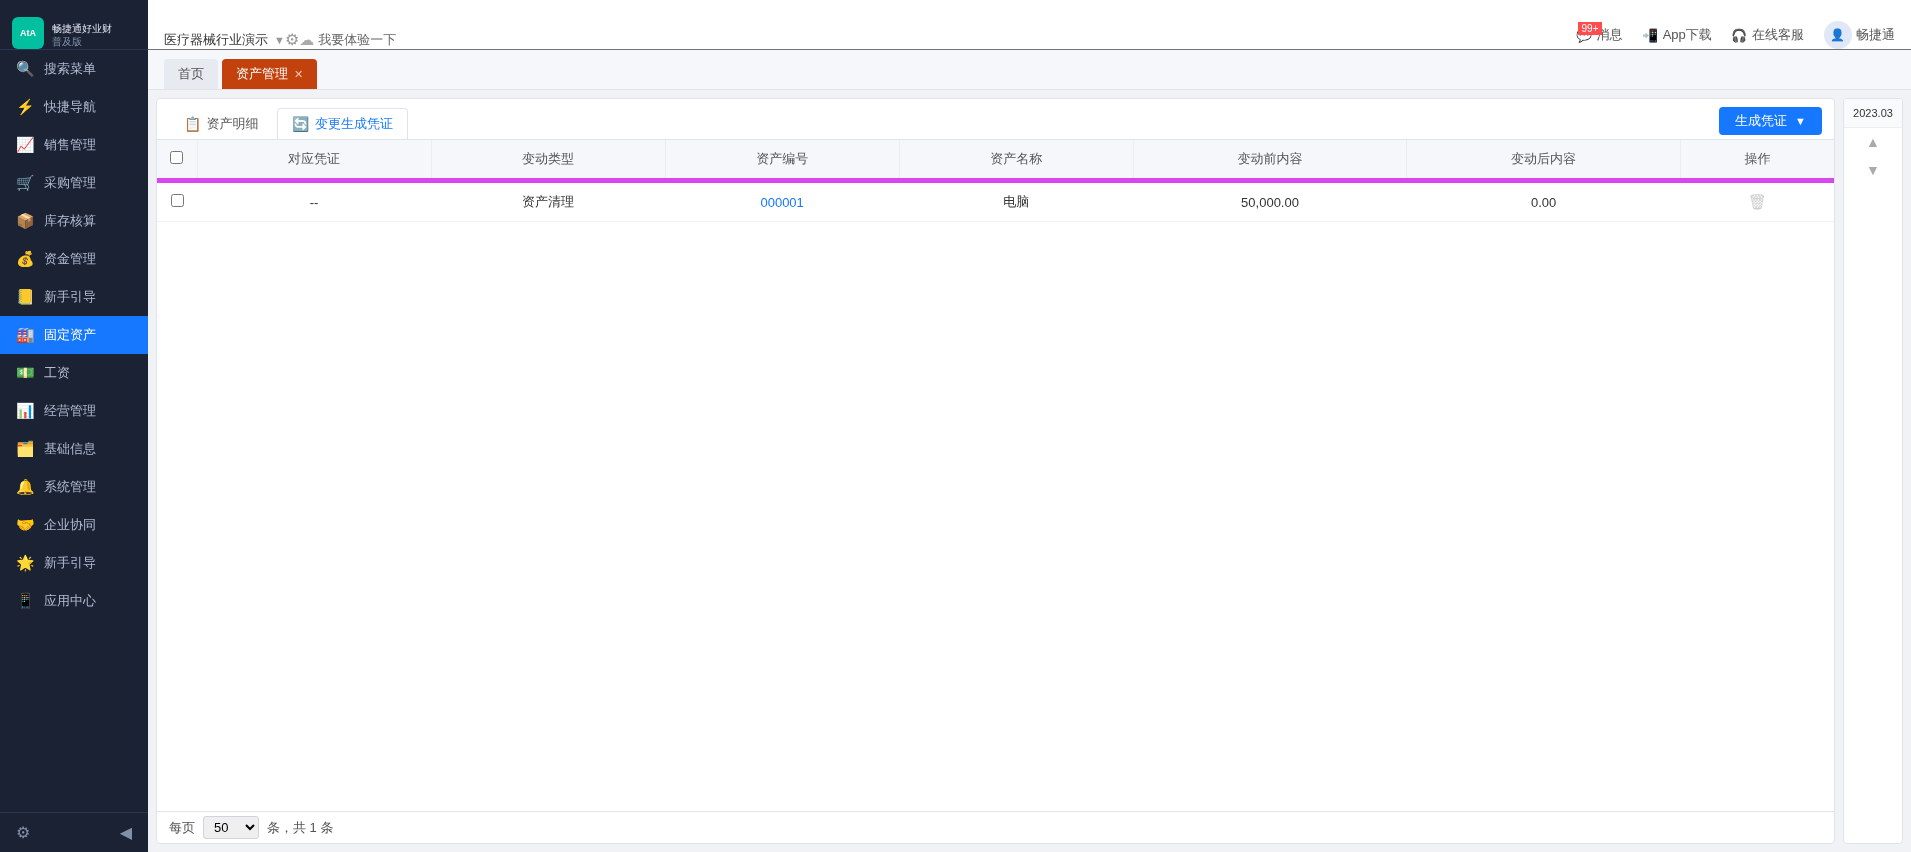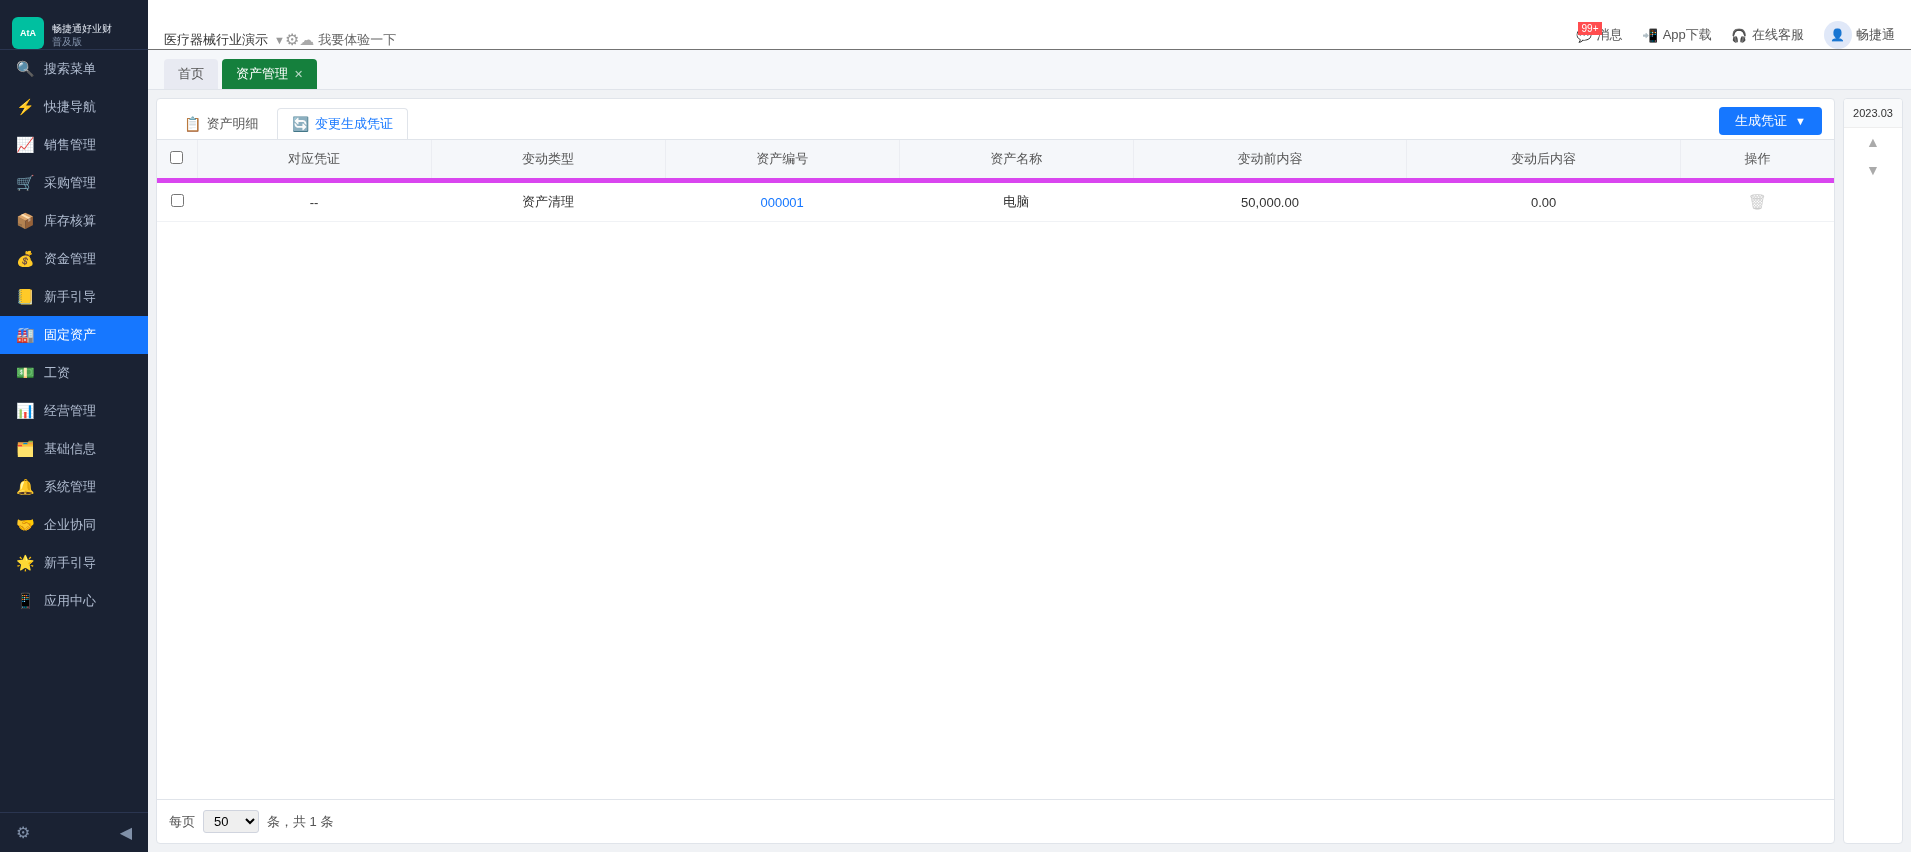--- a/index.html
+++ b/index.html
@@ -158,21 +158,21 @@
     }
     .tab {
       padding: 6px 14px;
       border-radius: 4px 4px 0 0;
       cursor: pointer;
       font-size: 13px;
       color: #555;
       background: #e8eaf2;
     }
     .tab.active {
-      background: #15803d;
+      background: #c2410c;
       color: white;
     }
     .tab-close { margin-left: 6px; font-size: 11px; opacity: 0.7; }
 
     
     .content-area {
       flex: 1;
       display: flex;
       overflow: hidden;
     }
@@ -261,21 +261,21 @@
     tbody td {
       padding: 10px 12px;
       text-align: center;
       color: #333;
     }
     .checkbox-cell { width: 40px; }
     .delete-icon { color: #ccc; cursor: pointer; font-size: 15px; }
 
     
     .pagination {
-      padding: 10px 12px;
+      padding: 4px 12px;
       border-top: 1px solid #e0e4ea;
       display: flex;
       align-items: center;
       gap: 8px;
       font-size: 13px;
       color: #555;
     }
     .page-size-select {
       padding: 2px 6px;
       border: 1px solid #d0d4de;

